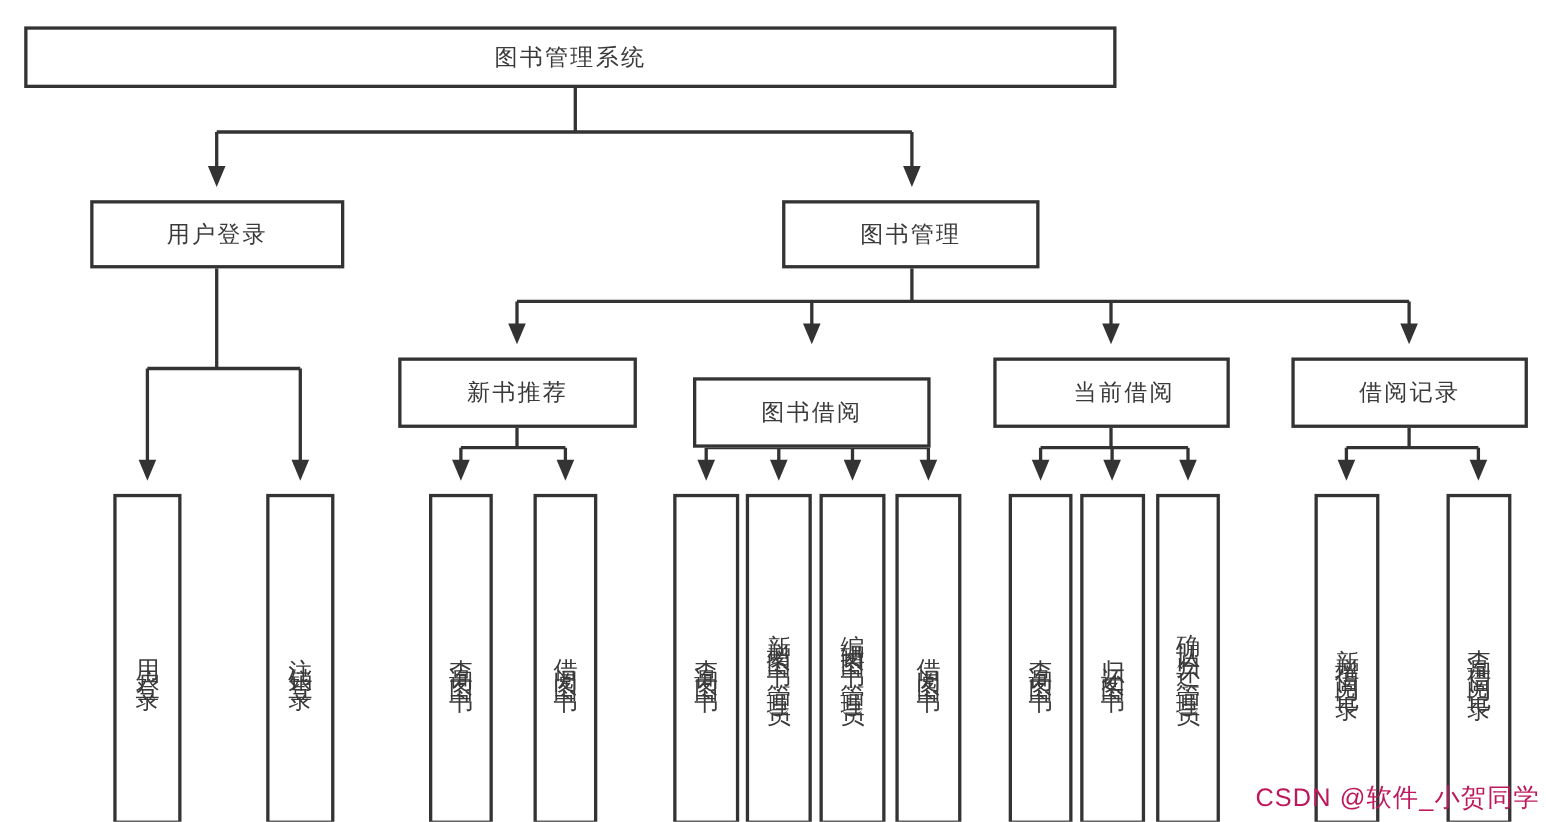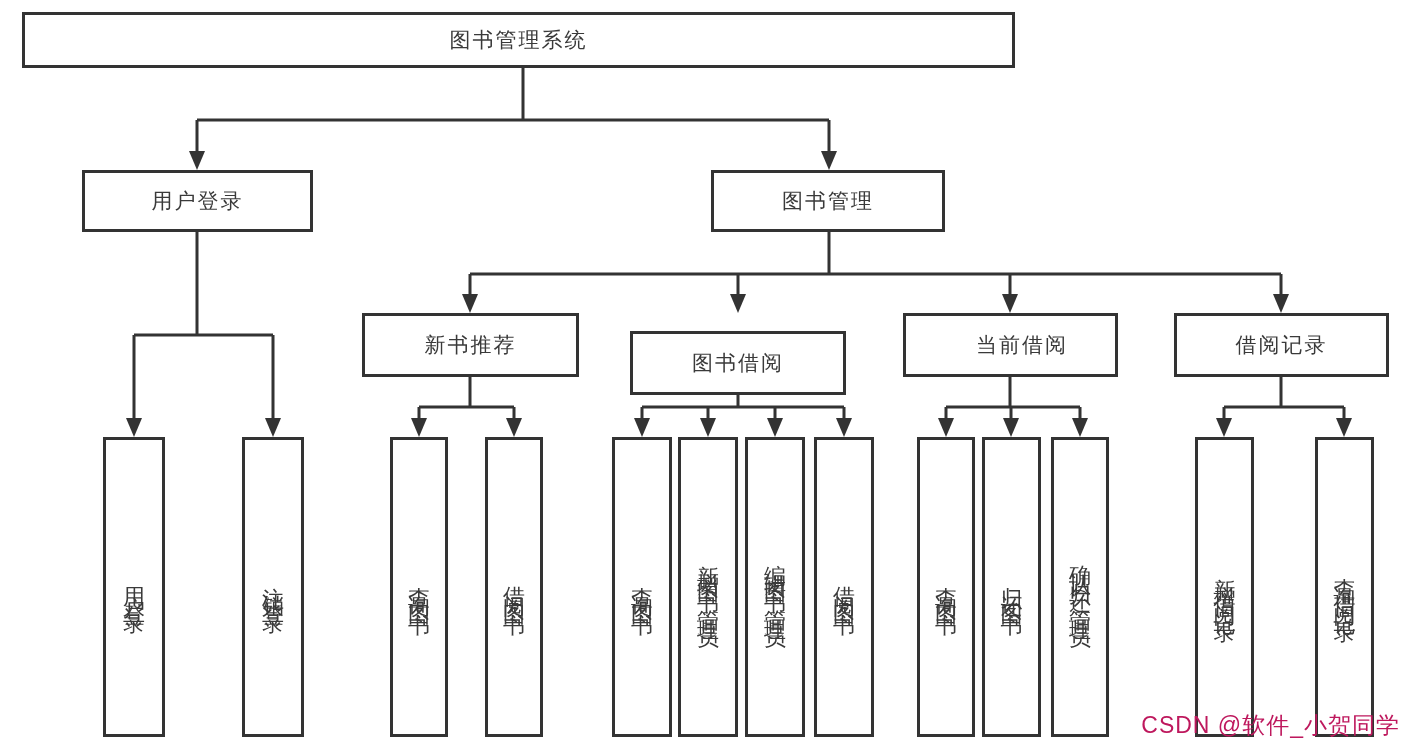--- a/index.html
+++ b/index.html
@@ -21,20 +21,21 @@
     background: #ffffff;
     border: 3px solid #333333;
     color: #3a3a3a;
     display: flex;
     align-items: center;
     justify-content: center;
     font-size: 21px;
     letter-spacing: 2px;
     z-index: 2;
     white-space: nowrap;
+    margin-top: 12px;
   }
   .node.v {
     writing-mode: vertical-rl;
     font-size: 22px;
     letter-spacing: 9px;
     line-height: 1.1;
     white-space: normal;
   }
   
   #n-root   { left: 22px;   top: 12px;  width: 993px; height: 56px; }

